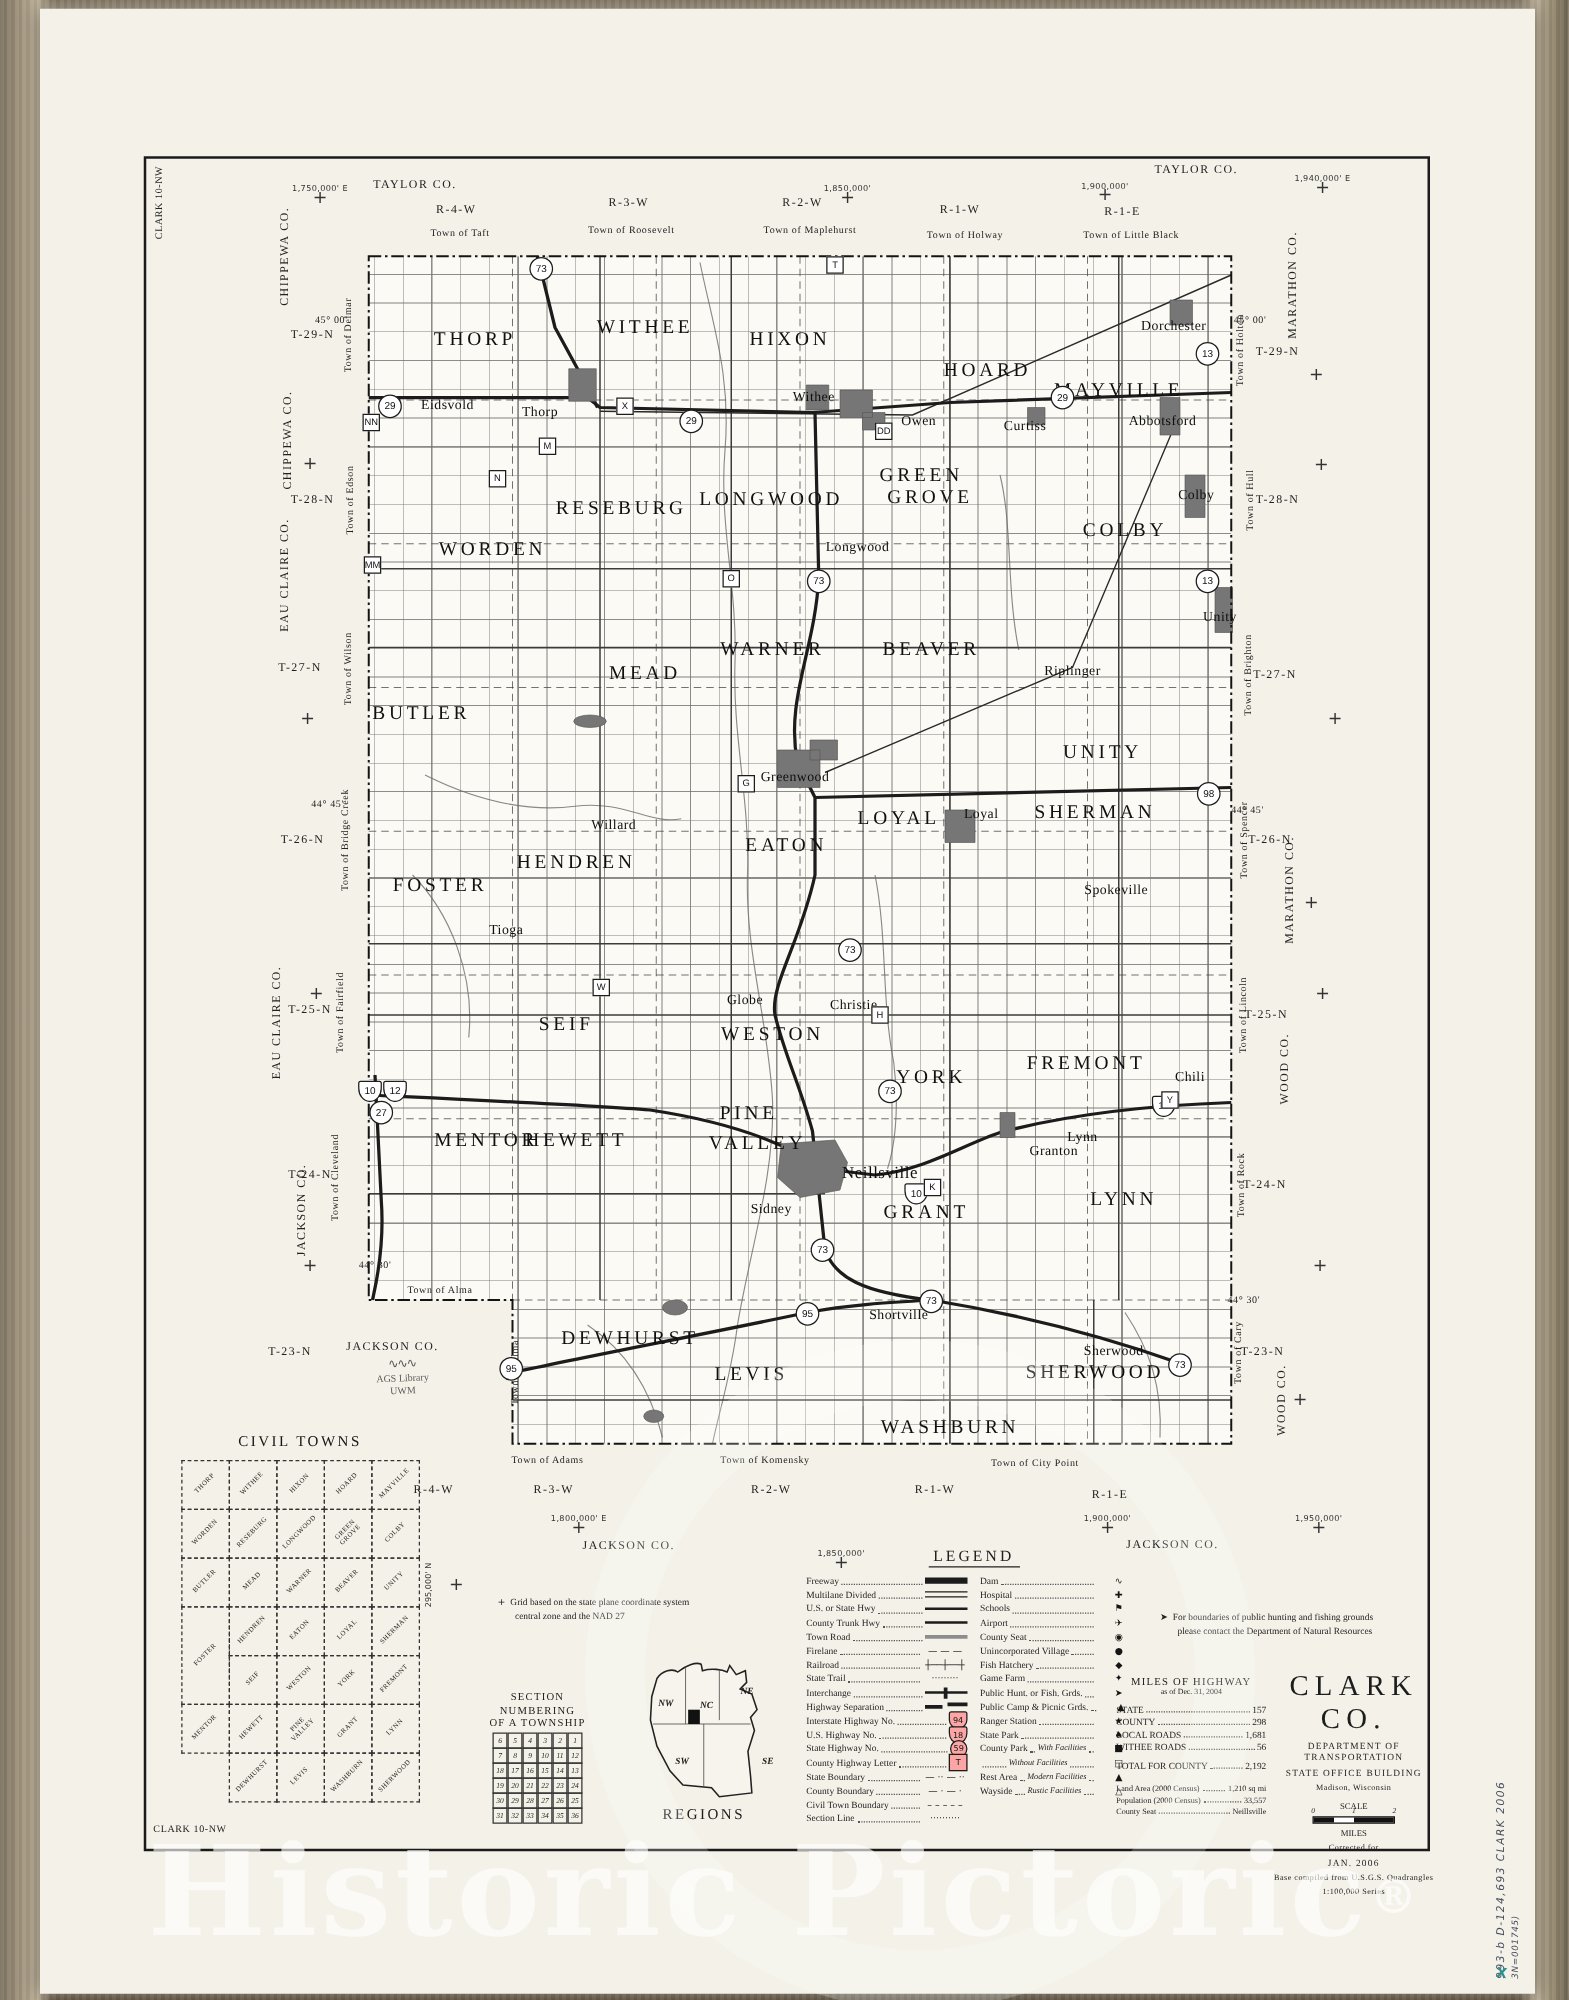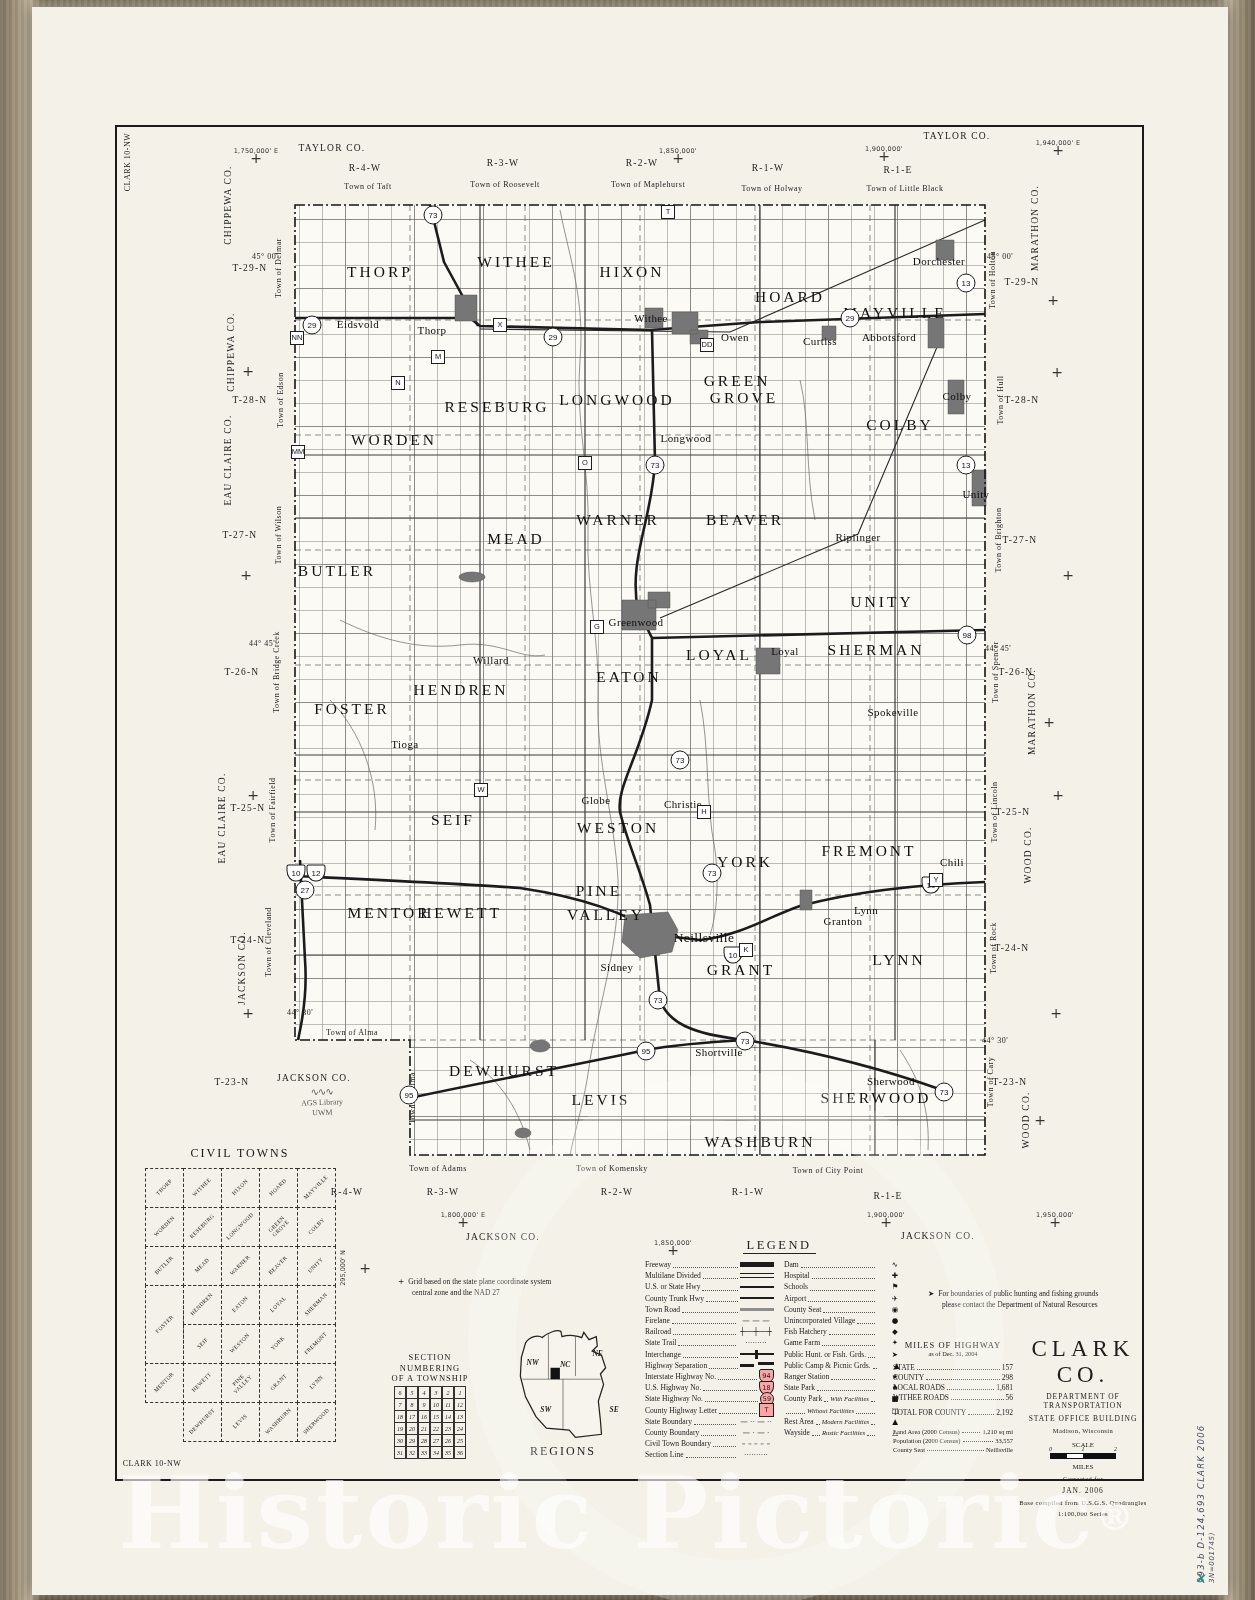--- a/index.html
+++ b/index.html
@@ -307,21 +307,21 @@
       <span class="twp" style="left: 601px; top: 1100px;">LEVIS</span>
       <span class="twp" style="left: 760px; top: 1142px;">WASHBURN</span>
       <span class="twp" style="left: 876px; top: 1098px;">SHERWOOD</span>
     </div>
   <div id="place-labels">
       <span class="place" style="left: 358px; top: 324px;">Eidsvold</span>
       <span class="place" style="left: 432px; top: 330px;">Thorp</span>
       <span class="place" style="left: 651px; top: 318px;">Withee</span>
       <span class="place" style="left: 735px; top: 337px;">Owen</span>
       <span class="place" style="left: 820px; top: 341px;">Curtiss</span>
-      <span class="place" style="left: 889px; top: 337px;">Abbotsford</span>
+      <span class="place" style="left: 930px; top: 337px;">Abbotsford</span>
       <span class="place" style="left: 939px; top: 261px;">Dorchester</span>
       <span class="place" style="left: 957px; top: 396px;">Colby</span>
       <span class="place" style="left: 976px; top: 494px;">Unity</span>
       <span class="place" style="left: 858px; top: 537px;">Riplinger</span>
       <span class="place" style="left: 686px; top: 438px;">Longwood</span>
       <span class="place" style="left: 636px; top: 622px;">Greenwood</span>
       <span class="place" style="left: 491px; top: 660px;">Willard</span>
       <span class="place" style="left: 785px; top: 651px;">Loyal</span>
       <span class="place" style="left: 893px; top: 712px;">Spokeville</span>
       <span class="place" style="left: 405px; top: 744px;">Tioga</span>

